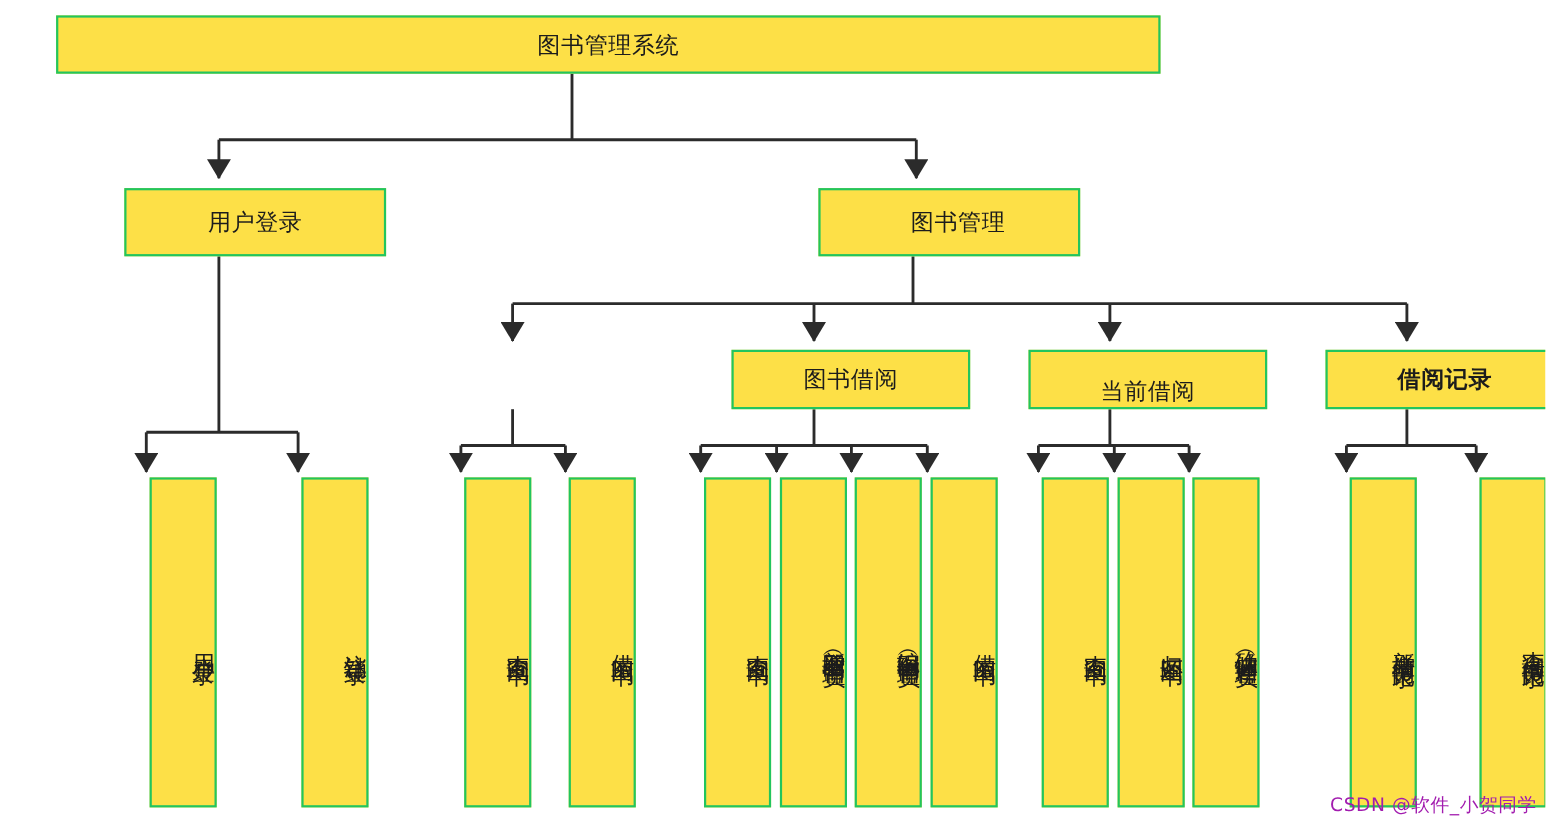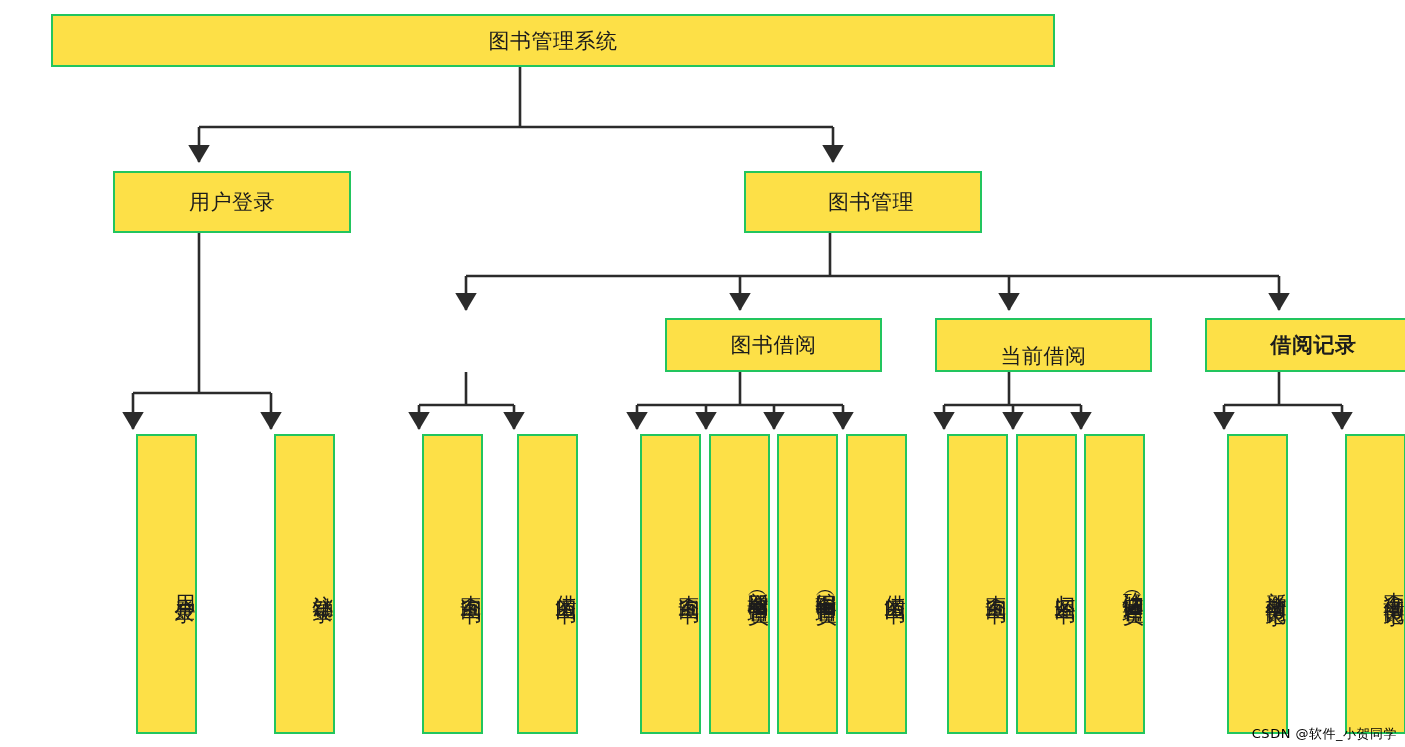--- a/index.html
+++ b/index.html
@@ -54,22 +54,22 @@
     text-orientation: upright;
     display: block;
   }
   .node.vtall .vtext {
     letter-spacing: 2px;
   }
   .watermark {
     position: absolute;
     right: 8px;
     bottom: 4px;
-    font-size: 13px;
-    color: #000000;
+    font-size: 17px;
+    color: #a21caf;
     letter-spacing: 0.5px;
     white-space: nowrap;
     pointer-events: none;
   }
 </style>
 </head>
 <body>
 
 <div id="canvas">
 

